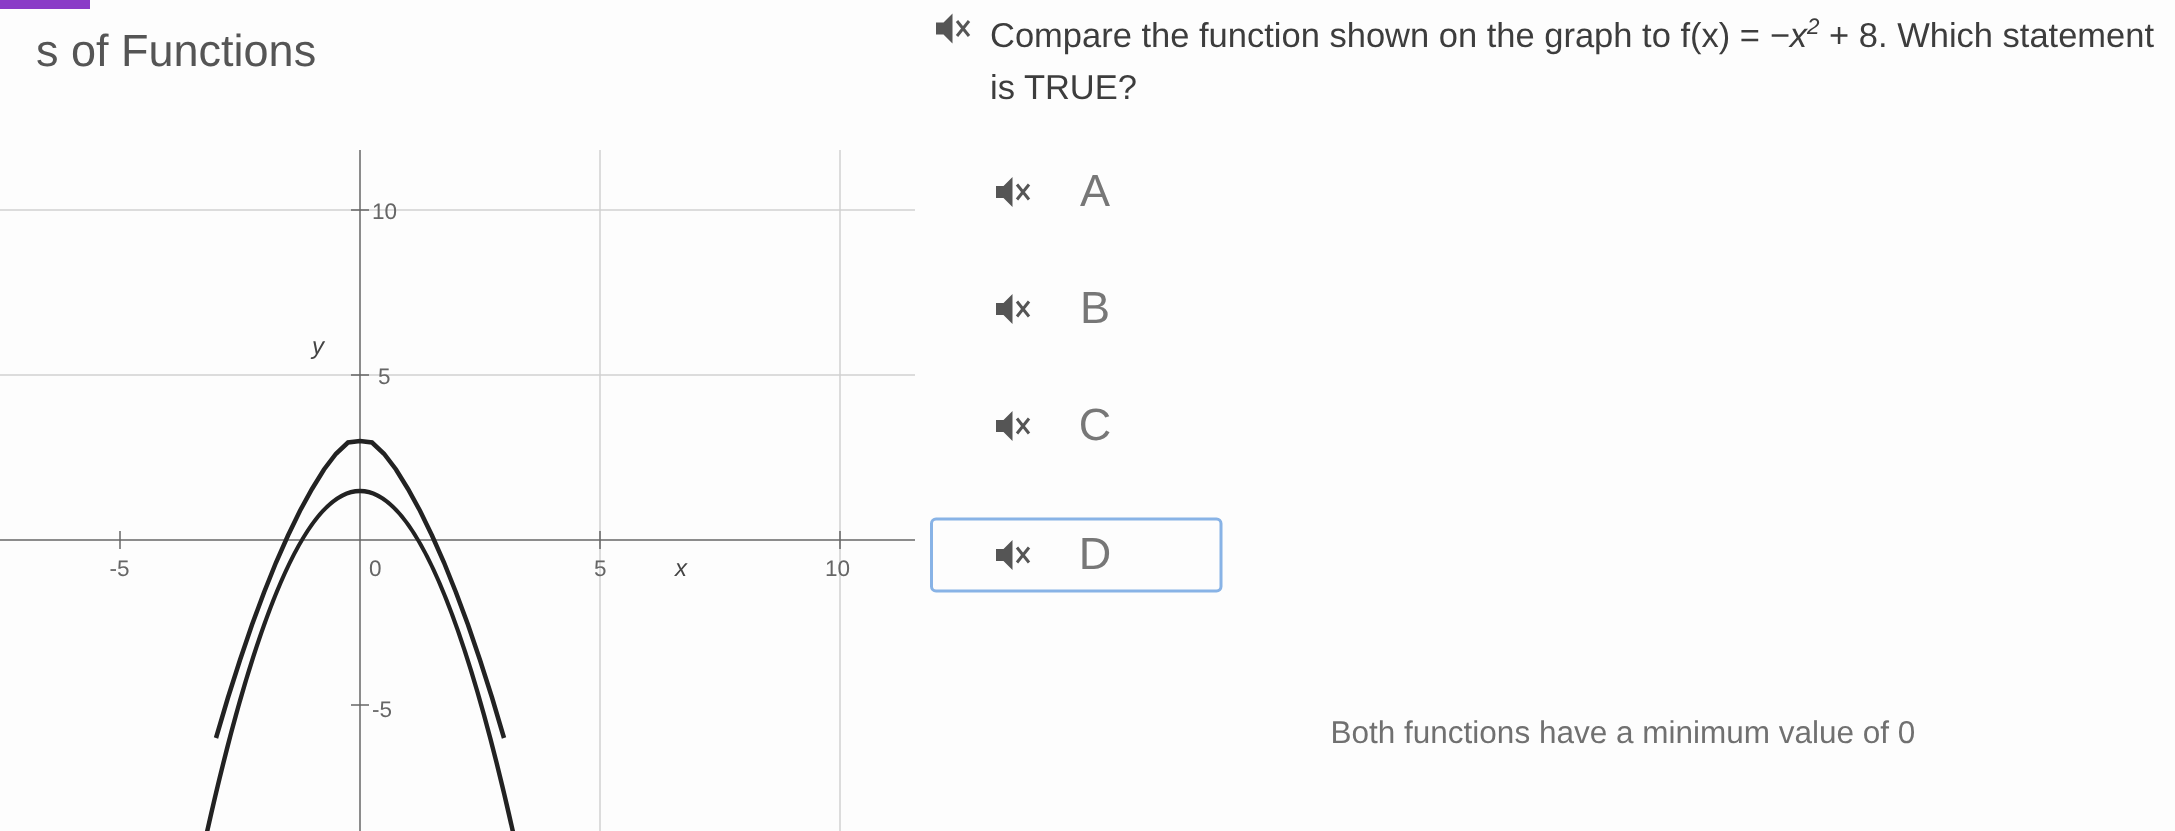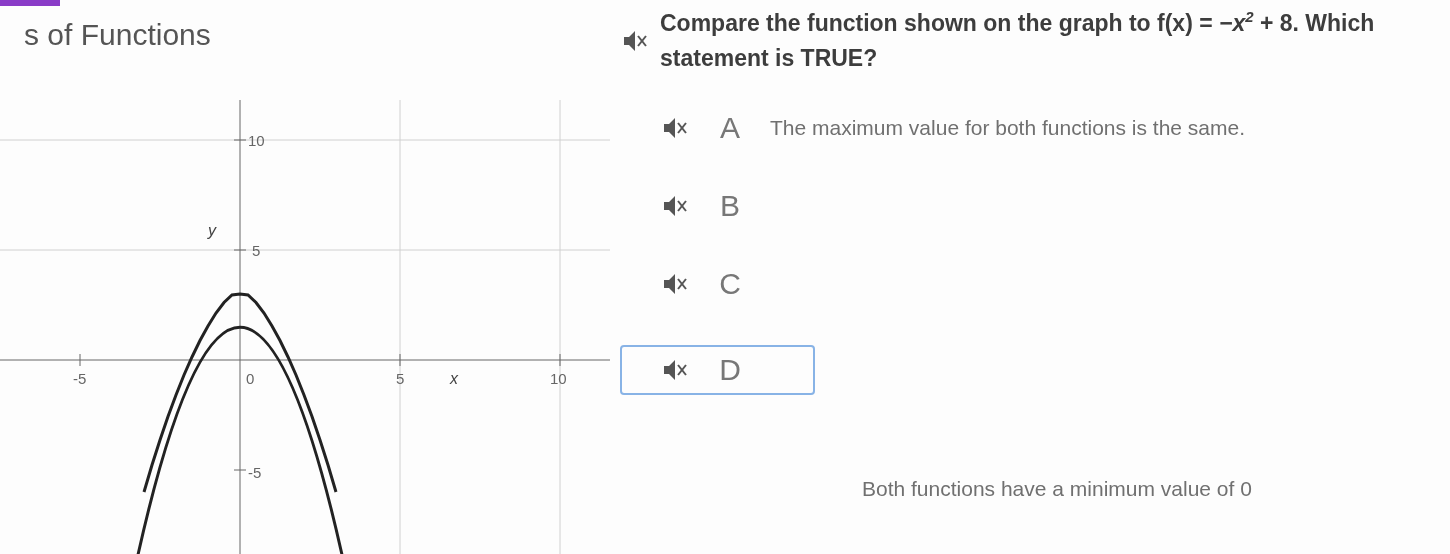--- a/index.html
+++ b/index.html
@@ -44,24 +44,23 @@
 .axis-letter { font-size: 16px; fill: #444; font-style: italic; }
 .parabola { stroke: #222; stroke-width: 3; fill: none; }
 .right-side {
   position: absolute;
   left: 620px;
   top: 6px;
   width: 820px;
 }
 .question-row {
   display: flex;
-  align-items: center;
+  align-items: flex-start;
   gap: 10px;
   margin-bottom: 28px;
-  font-weight: bold;
 }
 .question-text {
   font-size: 23px;
   color: #3d3d3d;
   line-height: 1.5;
 }
 .exp { font-size: 0.65em; vertical-align: super; font-style: italic; }
 .ital { font-style: italic; }
 .answer-row {
   display: flex;
@@ -165,21 +164,20 @@
 
   <div class="answer-row" style="margin-top:36px;">
     <div class="speaker-icon">
       <svg class="speaker-svg" viewBox="0 0 30 26">
           <path d="M 4 9 L 9 9 L 15 3 L 15 23 L 9 17 L 4 17 Z" fill="#555"></path>
           <line x1="18" y1="8" x2="26" y2="18" stroke="#555" stroke-width="2"></line>
           <line x1="26" y1="8" x2="18" y2="18" stroke="#555" stroke-width="2"></line>
         </svg>
     </div>
     <div class="letter">A</div>
-    <div class="answer-text">The maximum value for both functions is the same.</div>
   </div>
 
   <div class="answer-row">
     <div class="speaker-icon">
       <svg class="speaker-svg" viewBox="0 0 30 26">
           <path d="M 4 9 L 9 9 L 15 3 L 15 23 L 9 17 L 4 17 Z" fill="#555"></path>
           <line x1="18" y1="8" x2="26" y2="18" stroke="#555" stroke-width="2"></line>
           <line x1="26" y1="8" x2="18" y2="18" stroke="#555" stroke-width="2"></line>
         </svg>
     </div>
@@ -200,15 +198,15 @@
   <div class="answer-row selected">
     <div class="speaker-icon">
       <svg class="speaker-svg" viewBox="0 0 30 26">
           <path d="M 4 9 L 9 9 L 15 3 L 15 23 L 9 17 L 4 17 Z" fill="#555"></path>
           <line x1="18" y1="8" x2="26" y2="18" stroke="#555" stroke-width="2"></line>
           <line x1="26" y1="8" x2="18" y2="18" stroke="#555" stroke-width="2"></line>
         </svg>
     </div>
     <div class="letter">D</div>
   </div>
-  <div class="answer-text" style="position:absolute; left:242px; top:468px;text-align:right;">Both functions have a minimum value of 0</div>
+  <div class="answer-text" style="position:absolute; left:267px; top:468px;text-align:right;">Both functions have a minimum value of 0</div>
 
 </div>
 
 </body></html>

